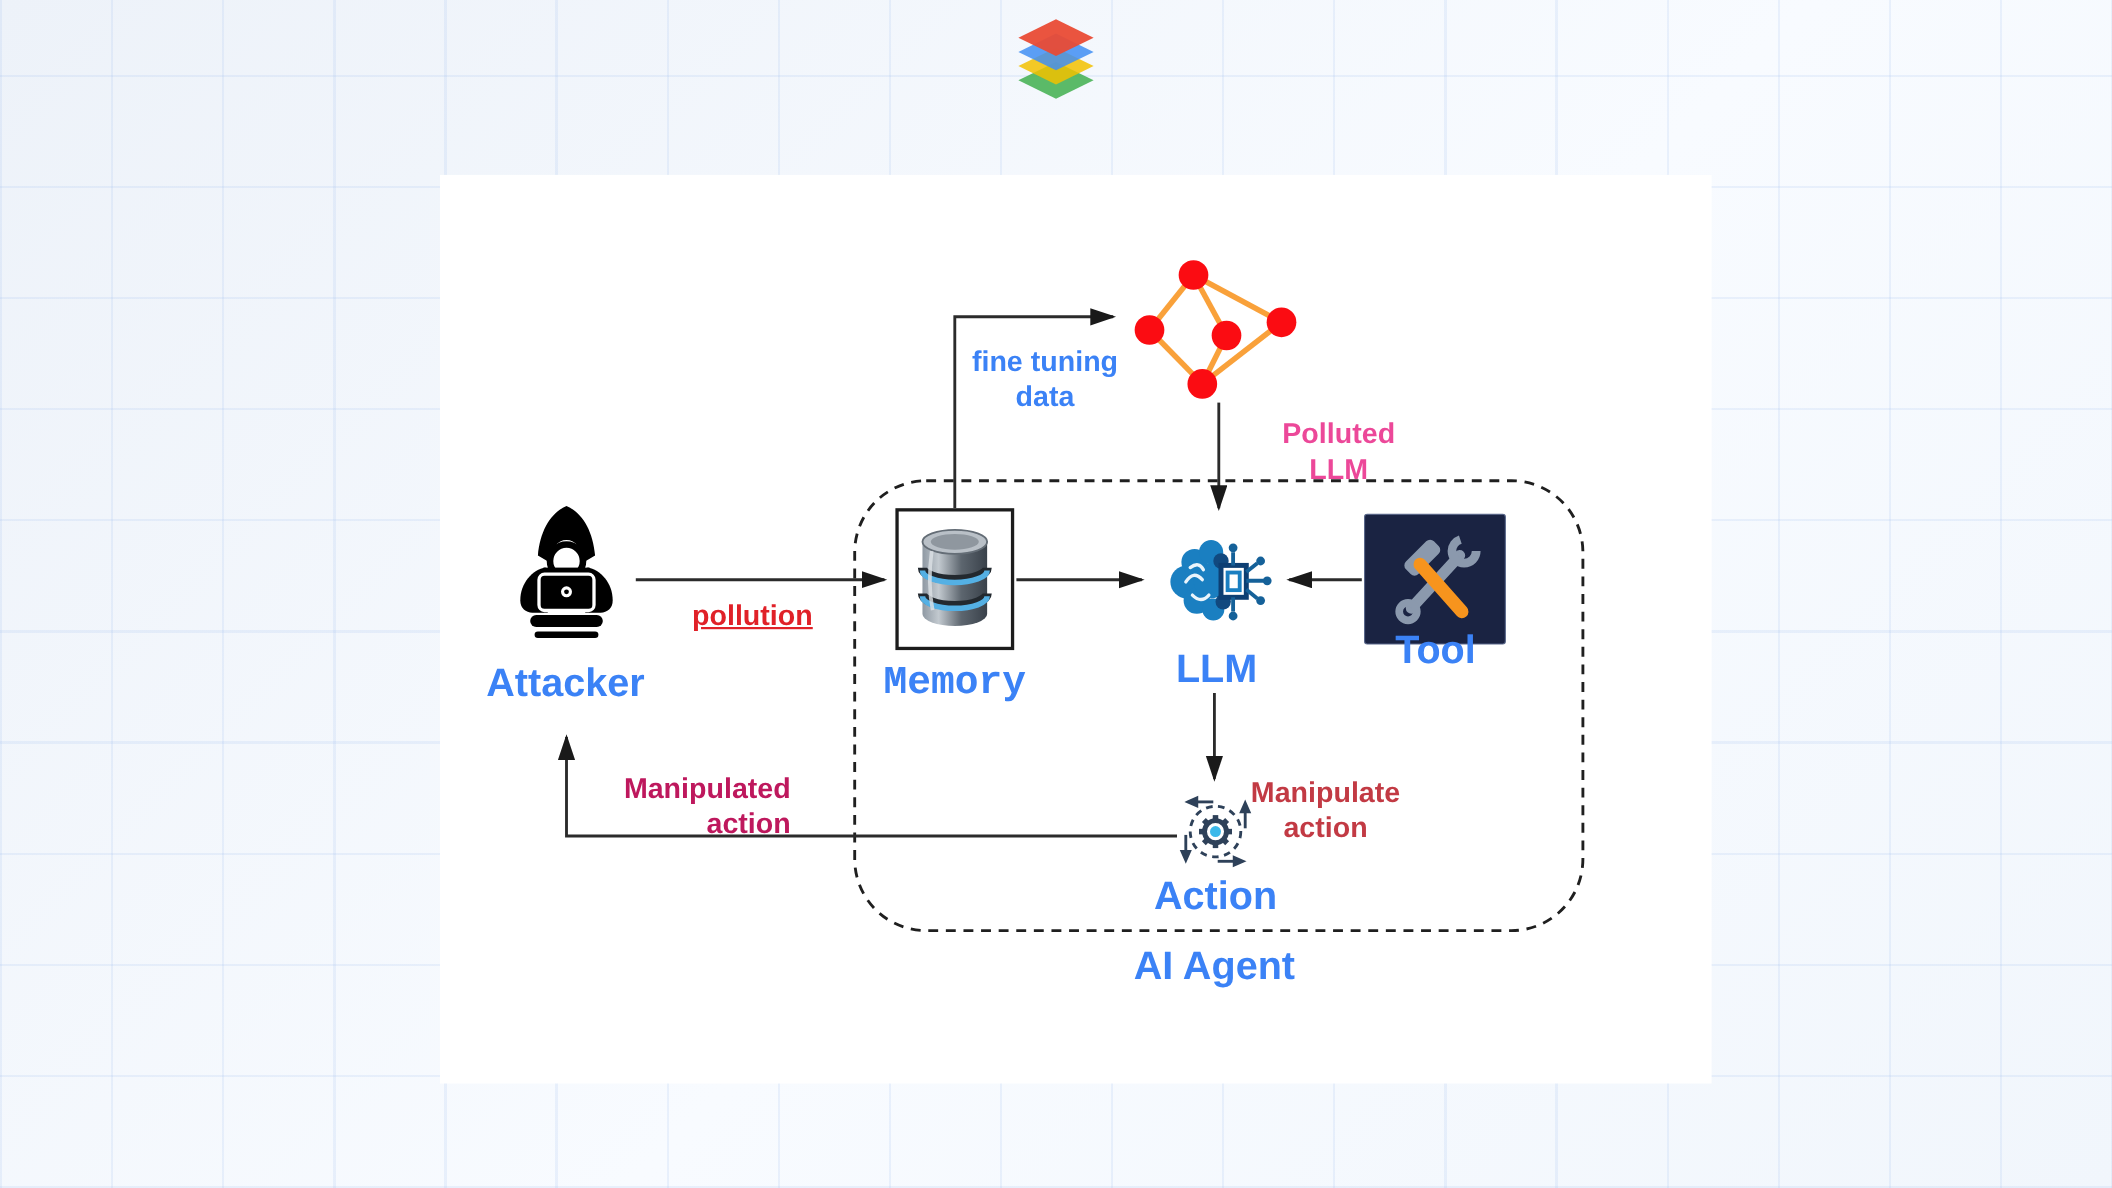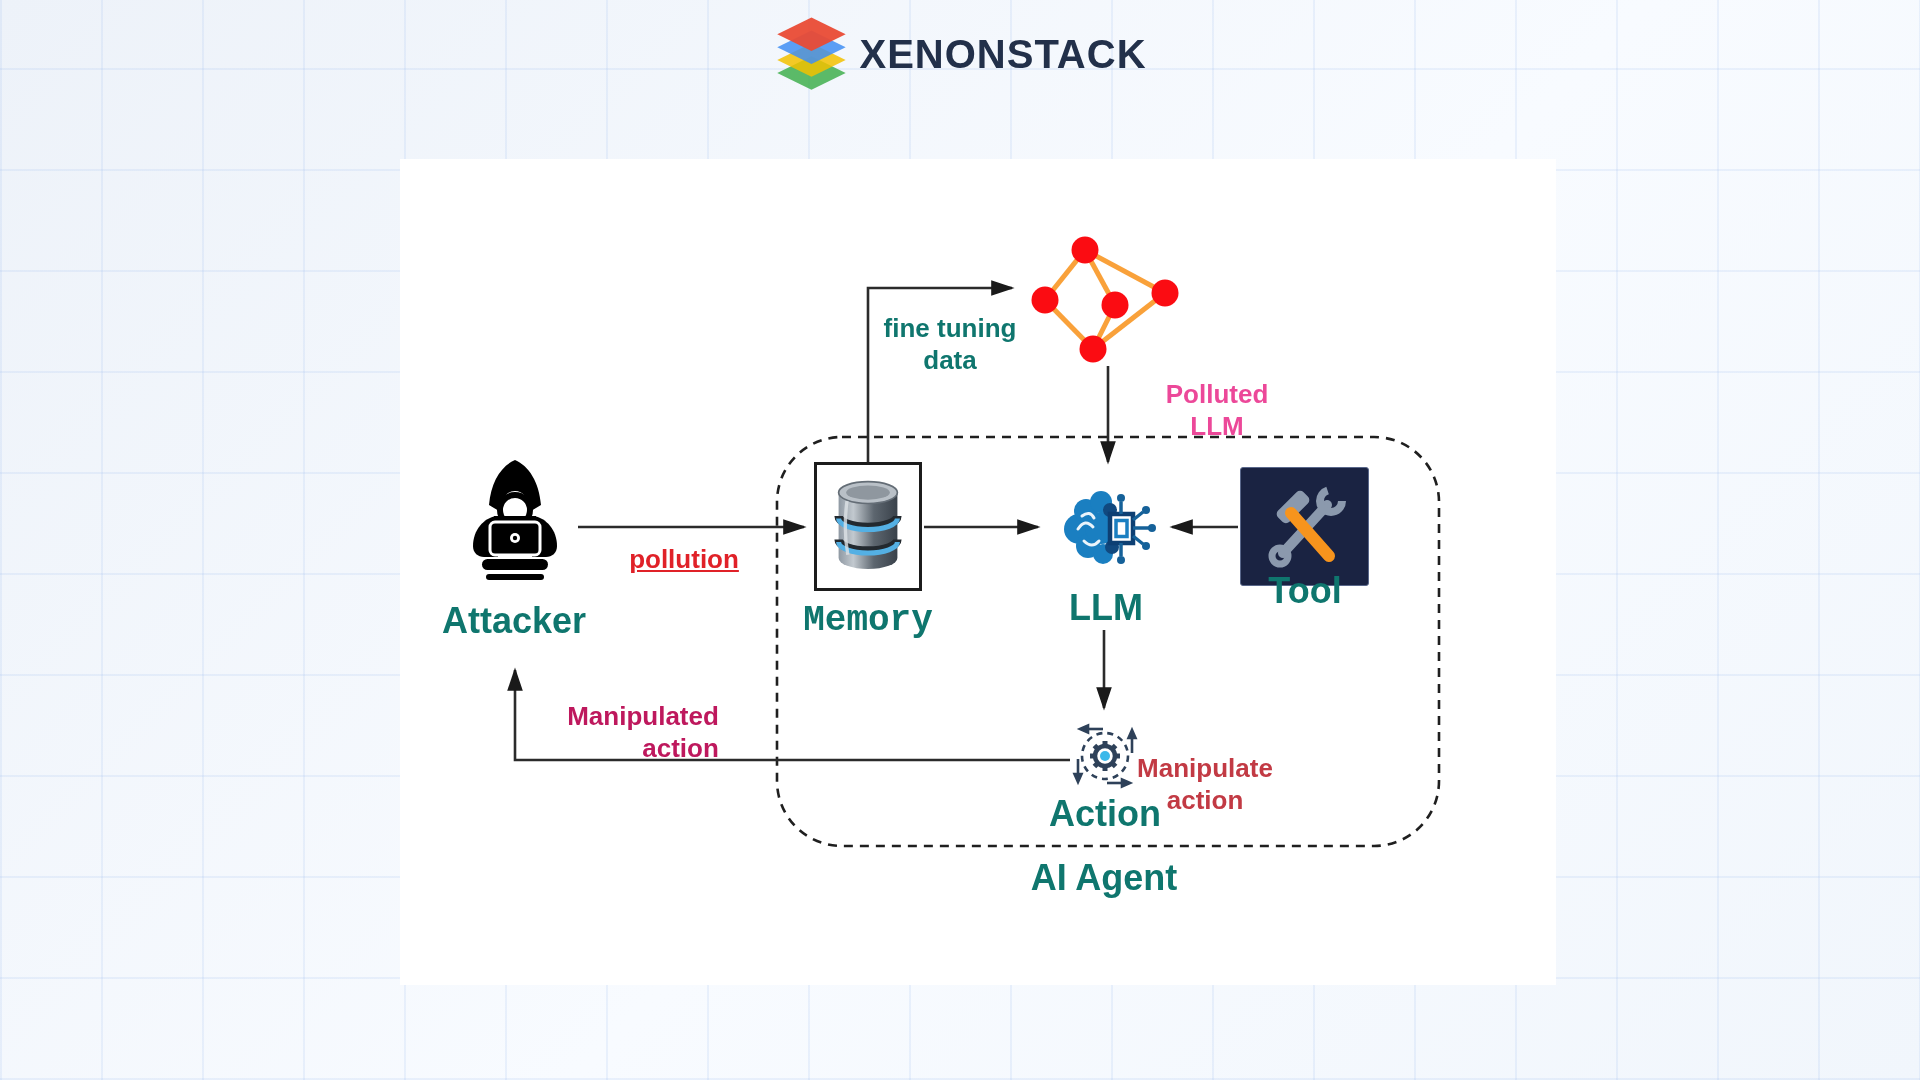--- a/index.html
+++ b/index.html
@@ -19,21 +19,21 @@
     position:absolute;top:12px;left:50%;transform:translateX(-50%);
     display:flex;align-items:center;gap:10px;height:84px;
   }
   .logo-text{
     font-size:40px;font-weight:700;color:#22304a;letter-spacing:1px;
   }
   svg.overlay{position:absolute;left:0;top:0;pointer-events:none;}
   .icon{position:absolute;}
   .lbl{
     position:absolute;transform:translateX(-50%);text-align:center;
-    font-weight:700;white-space:nowrap;line-height:32px;color:#0f766e;
+    font-weight:700;white-space:nowrap;line-height:32px;color:#3b82f6;
   }
   .node-lbl{font-size:36px;}
   .anno{font-size:26px;}
   .c-pollution{color:#e02128;}
   .c-polluted{color:#ec4899;margin-left:40px;}
   .c-manipulated{color:#be185d;text-align:right;}
   .c-manipulate{color:#c23a44;}
   .memory-box{
     position:absolute;left:814px;top:462px;width:108px;height:129px;
     background:#fff;border:3px solid #1c1c1c;box-sizing:border-box;
@@ -50,21 +50,20 @@
 
 <div class="panel"></div>
 
 <div class="logo">
   <svg width="76" height="74" viewBox="0 0 100 96">
     <polygon points="50,51 95,73 50,95 5,73" fill="#3faf4e" opacity="0.85"></polygon>
     <polygon points="50,34 95,56 50,78 5,56" fill="#f2c100" opacity="0.85"></polygon>
     <polygon points="50,17 95,39 50,61 5,39" fill="#3f8ef3" opacity="0.85"></polygon>
     <polygon points="50,0 95,22 50,44 5,22" fill="#e94b35" opacity="0.95"></polygon>
   </svg>
-  <span class="logo-text">XENONSTACK</span>
 </div>
 
 <svg class="overlay" width="1920" height="1080" viewBox="0 0 1920 1080">
   <defs>
     <marker id="ah" markerWidth="10" markerHeight="8" refX="8" refY="3" orient="auto" markerUnits="strokeWidth">
       <path d="M0,0 L9,3 L0,6 Z" fill="#1a1a1a"></path>
     </marker>
     <linearGradient id="dbGrad" x1="0" y1="0" x2="1" y2="0">
       <stop offset="0" stop-color="#8f99a3"></stop>
       <stop offset="0.25" stop-color="#c2c9cf"></stop>
@@ -224,21 +223,21 @@
 
 <div class="lbl anno c-pollution" style="left:684px;top:543px;text-decoration:underline;">
   <div>pollution</div>
 </div>
 
 <div class="lbl anno c-manipulated" style="left:643px;top:700px;">
   <div>Manipulated</div>
   <div>action</div>
 </div>
 
-<div class="lbl anno c-manipulate" style="left:1205px;top:752px;">
+<div class="lbl anno c-manipulate" style="left:1205px;top:704px;">
   <div>Manipulate</div>
   <div>action</div>
 </div>
 
 <div class="lbl node-lbl" style="left:514px;top:605px;">Attacker</div>
 <div class="lbl node-lbl" style="left:868px;top:605px;font-family:Liberation Mono, monospace;">Memory</div>
 <div class="lbl node-lbl" style="left:1106px;top:592px;">LLM</div>
 <div class="lbl node-lbl" style="left:1305px;top:575px;">Tool</div>
 <div class="lbl node-lbl" style="left:1105px;top:798px;">Action</div>
 <div class="lbl node-lbl" style="left:1104px;top:862px;text-align:center;">AI Agent</div>

